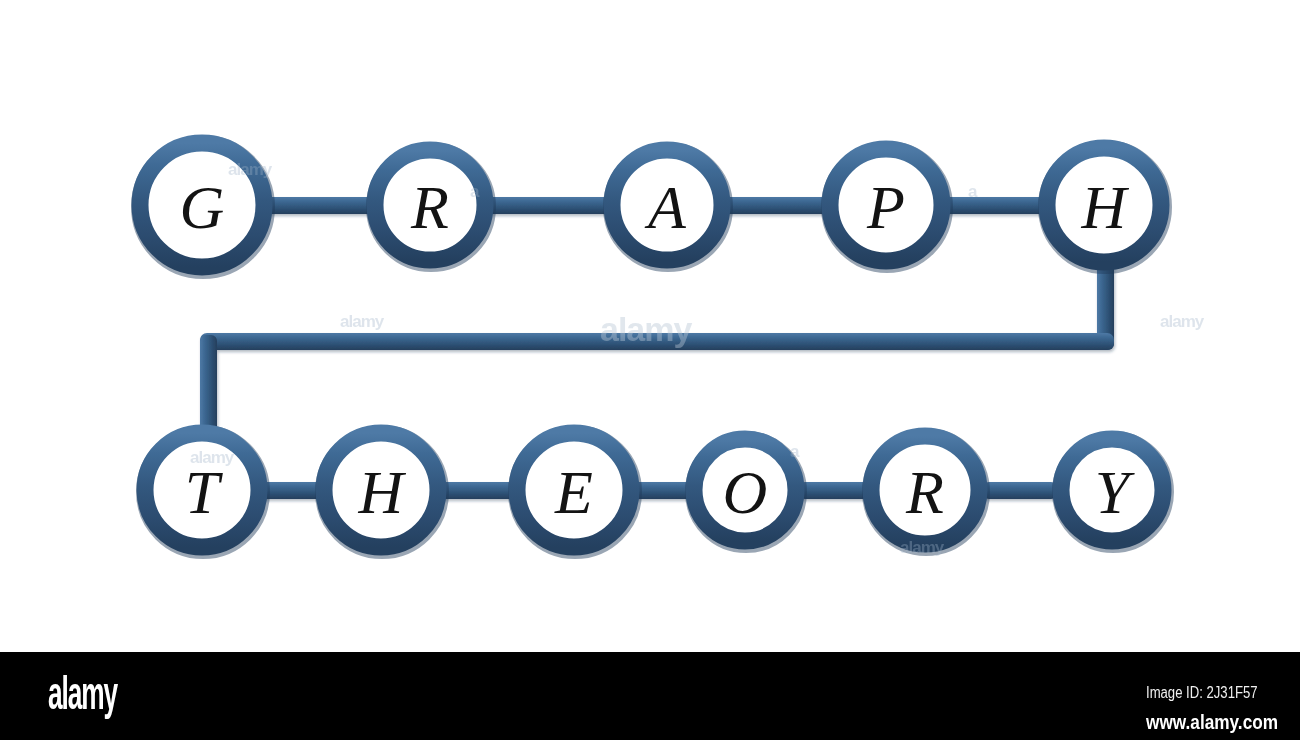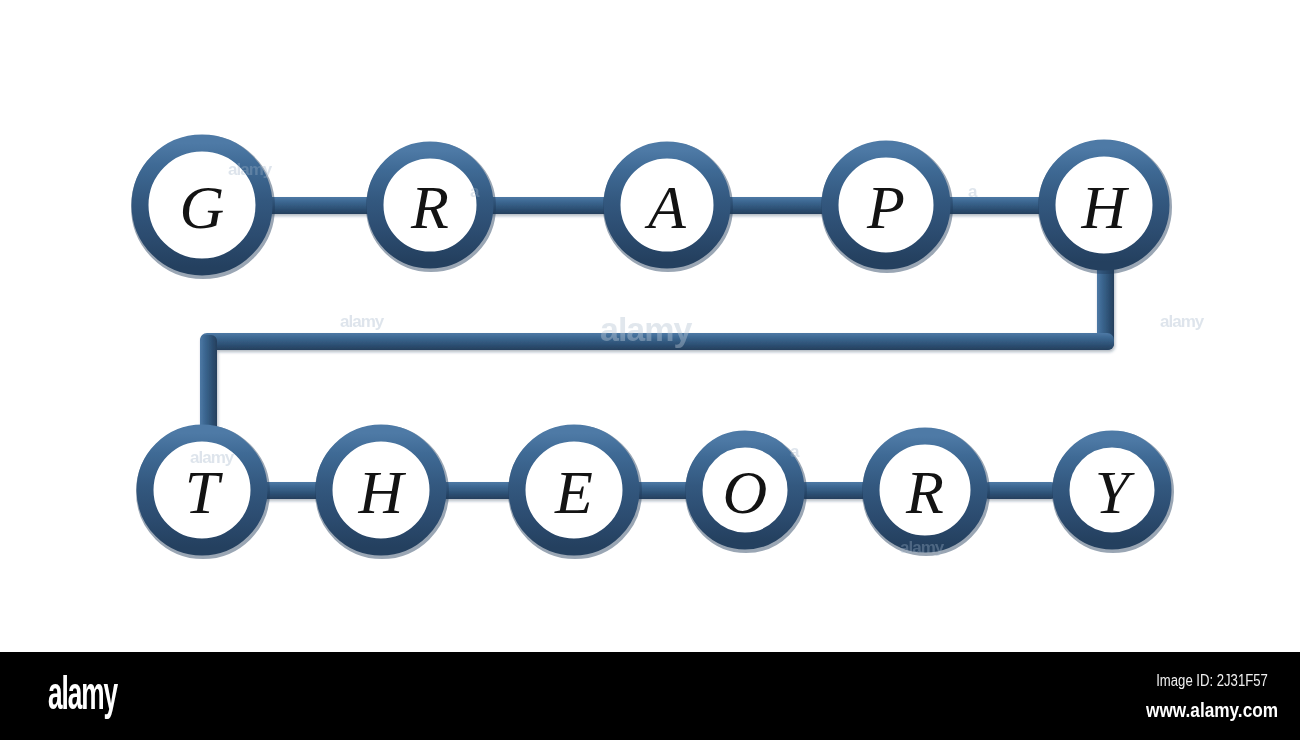--- a/index.html
+++ b/index.html
@@ -86,22 +86,22 @@
     font-size: 47px;
     line-height: 47px;
     color: #ffffff;
     letter-spacing: -2px;
     transform: scaleX(0.56);
     transform-origin: left top;
   }
   #footer-right {
     position: absolute;
     right: 22px;
-    top: 18px;
-    text-align: center;
+    top: 30px;
+    text-align: left;
     color: #ffffff;
   }
   #image-id {
     font-family: "Liberation Sans", sans-serif;
     font-size: 16px;
     line-height: 22px;
     color: #f0f0f0;
     transform: scaleX(0.82);
     transform-origin: right top;
   }

